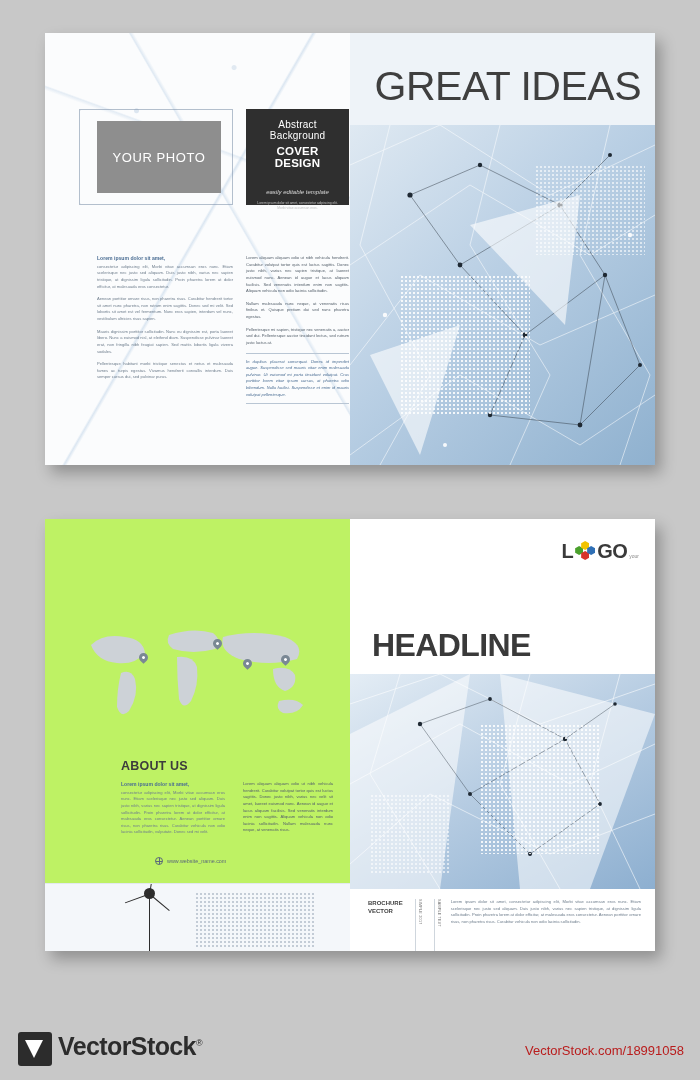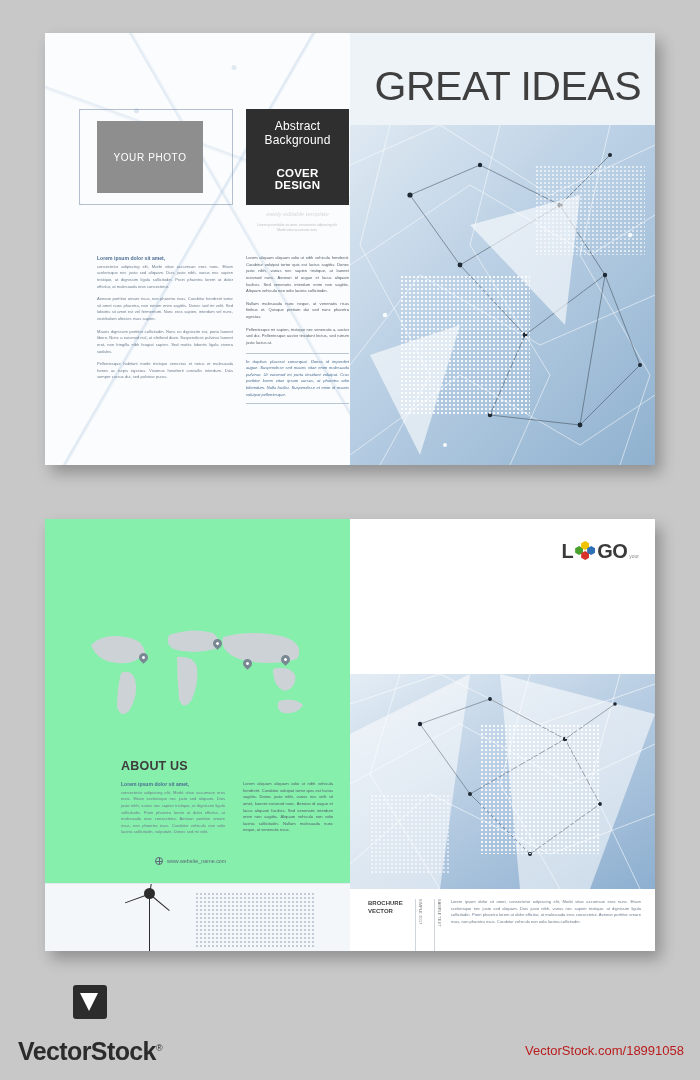--- a/index.html
+++ b/index.html
@@ -27,40 +27,40 @@
   .bg-lines {
     position: absolute; inset: 0;
     background:
       radial-gradient(circle at 30% 18%, rgba(150,180,210,0.30) 0 2px, transparent 3px),
       radial-gradient(circle at 62% 8%, rgba(150,180,210,0.26) 0 2px, transparent 3px),
       linear-gradient(120deg, transparent 48%, rgba(160,190,220,0.35) 48.4%, transparent 49%),
       linear-gradient(60deg, transparent 60%, rgba(160,190,220,0.30) 60.3%, transparent 61%),
       linear-gradient(200deg, transparent 30%, rgba(160,190,220,0.25) 30.3%, transparent 31%);
   }
   .photo-box {
-    position: absolute; left: 52px; top: 88px; width: 106px; height: 72px;
-    background: #8e8e8e; color: #fff; font-size: 10px; letter-spacing: .6px;
+    position: absolute; left: 52px; top: 88px; width: 124px; height: 72px;
+    background: #8e8e8e; color: #fff; font-size: 13px; letter-spacing: .6px;
     display: flex; align-items: center; justify-content: center;
   }
   .photo-frame {
     position: absolute; left: 34px; top: 76px; width: 154px; height: 96px;
     border: 1px solid rgba(120,140,165,0.55);
   }
   .photo-frame:before, .photo-frame:after {
     content: ""; position: absolute; left: 0; top: 0; width: 100%; height: 100%;
     background:
       linear-gradient(to bottom right, rgba(120,140,165,0.5) 0 0.6px, transparent 0.7px),
       linear-gradient(to top right, rgba(120,140,165,0.5) 0 0.6px, transparent 0.7px);
   }
   .cover-card {
     position: absolute; left: 201px; top: 76px; width: 103px; height: 96px;
     background: #2f2f2f; color: #fff; padding: 10px 8px 6px;
     text-align: center;
   }
-  .cover-card .ab { font-size: 12px; letter-spacing: .2px; margin-bottom: 20px; }
+  .cover-card .ab { font-size: 10px; letter-spacing: .2px; margin-bottom: 4px; }
   .cover-card .cd { font-size: 11.5px; font-weight: bold; letter-spacing: .2px; margin-bottom: 20px; }
   .cover-card .et { font-size: 6px; font-style: italic; color: #d8d8d8; margin-bottom: 6px; }
   .cover-card .tiny { font-size: 3.3px; line-height: 1.45; color: #c0c0c0; }
 
   .col-left-txt { position: absolute; left: 52px; top: 222px; width: 136px; }
   .col-mid-txt { position: absolute; left: 201px; top: 222px; width: 103px; }
   .lede { font-size: 5.1px; font-weight: bold; color: #4a6d93; line-height: 1.5; margin-bottom: 1px; }
   .body-txt { font-size: 4.1px; line-height: 1.62; color: #6e7d8c; margin-bottom: 6px; text-align: justify; }
   .body-txt.dark { color: #55606b; }
   .boxed {
@@ -81,21 +81,21 @@
       linear-gradient(135deg, #dfe9f2 0%, #b9cfe4 45%, #8fb1cf 100%);
   }
   .tri-overlay { position: absolute; inset: 0; }
   .halftone {
     position: absolute;
     background-image: radial-gradient(rgba(255,255,255,0.85) 0.9px, transparent 1px);
     background-size: 4px 4px;
   }
 
   
-  .p2-left { width: 305px; background: #86efac; }
+  .p2-left { width: 305px; background: #bef264; }
   .map-wrap { position: absolute; left: 28px; top: 96px; width: 250px; height: 110px; }
   .pin {
     position: absolute; width: 9px; height: 9px; background: #7a8894;
     border-radius: 50% 50% 50% 0; transform: rotate(-45deg);
   }
   .pin:after {
     content: ""; position: absolute; left: 2.7px; top: 2.7px;
     width: 3.6px; height: 3.6px; background: #fff; border-radius: 50%;
   }
   .about-h { position: absolute; left: 76px; top: 240px; font-size: 12.5px; font-weight: bold; color: #3c3c3c; letter-spacing: .2px; }
@@ -154,21 +154,21 @@
   }
   .foot-txt { font-size: 4.1px; line-height: 1.6; color: #6e7d8c; text-align: justify; flex: 1; }
 
   
   .vs-footer {
     position: absolute; left: 0; right: 0; bottom: 0; height: 76px;
     background: #c8c8c8;
   }
   .vs-logo {
     position: absolute; left: 18px; bottom: 14px;
-    display: flex; align-items: center; gap: 18px; flex-direction: column;
+    display: flex; gap: 6px;
   }
   .vs-mark {
     width: 34px; height: 34px; background: #2c2c2c; border-radius: 3px;
     position: relative;
   }
   .vs-mark:before {
     content: ""; position: absolute; left: 7px; top: 8px;
     border-left: 9px solid transparent; border-right: 9px solid transparent;
     border-top: 18px solid #fff;
   }
@@ -317,20 +317,21 @@
         <div class="hexgrid">
           <div class="hex" style="left:0; top:5px; background:#4aa02c;"></div>
           <div class="hex" style="left:6px; top:0; background:#f2c300;"></div>
           <div class="hex" style="left:6px; top:10px; background:#d8332a;"></div>
           <div class="hex" style="left:12px; top:5px; background:#2f6fb5;"></div>
         </div>
         <div class="logo-text">GO</div>
         <div class="logo-sub">your</div>
       </div>
 
+      <div class="hl-title">HEADLINE</div>
 
       <div class="hl-art">
         <svg viewBox="0 0 305 215" preserveAspectRatio="none">
           <g fill="#ffffff" opacity="0.55">
             <polygon points="0,60 120,0 90,215 0,215"></polygon>
             <polygon points="150,0 305,40 240,215 170,215"></polygon>
           </g>
           <g stroke="#ffffff" stroke-width="0.7" fill="none" opacity="0.8">
             <path d="M0 30 L90 0 L190 50 L305 10"></path>
             <path d="M0 110 L110 50 L220 110 L305 70"></path>

